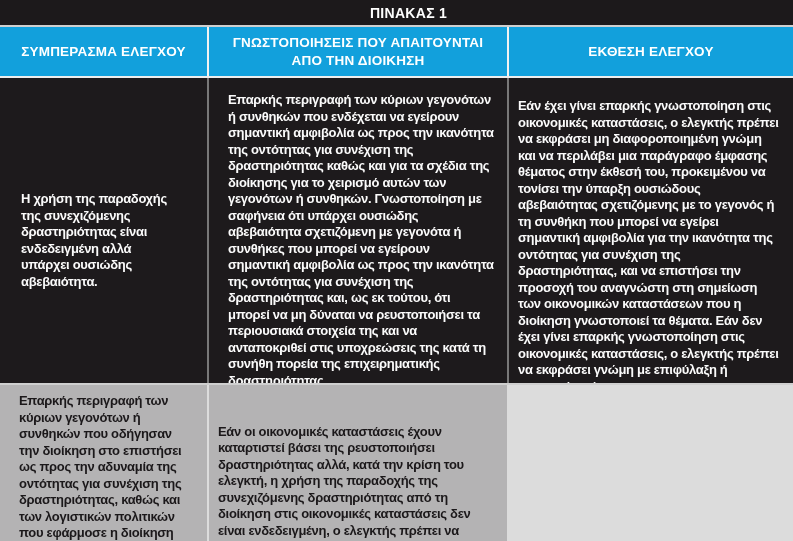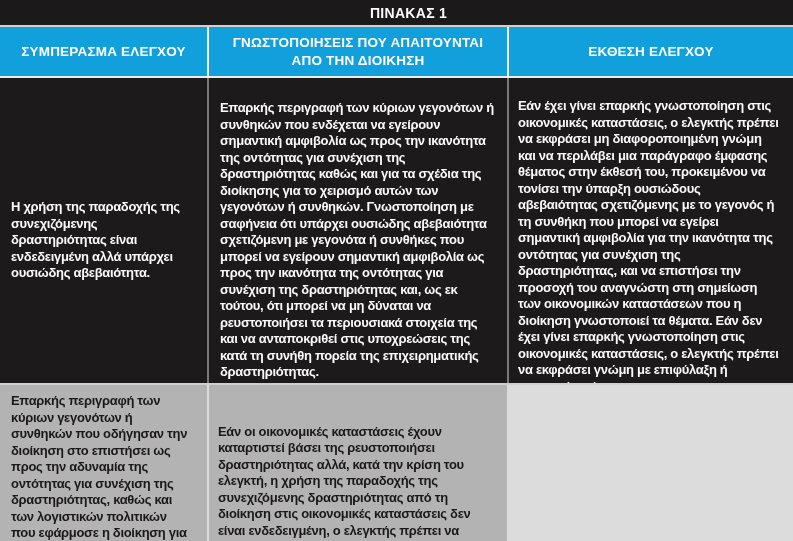--- a/index.html
+++ b/index.html
@@ -88,22 +88,22 @@
     align-items: center;
     box-sizing: border-box;
   }
   .cell p {
     margin: 0;
     font-size: 13px;
     font-weight: bold;
     letter-spacing: -0.3px;
     line-height: 1.27;
   }
-  .cell.col-conclusion  { padding: 8px 26px 8px 11px; }
-  .cell.col-disclosures { padding: 8px 13px 8px 11px; }
+  .cell.col-conclusion  { padding: 8px 26px 8px 21px; }
+  .cell.col-disclosures { padding: 8px 13px 8px 19px; }
   .cell.col-report      { padding: 20px 14px 8px 9px; justify-content: center;  }
 </style>
 </head>
 <body>
 
 <div class="poster">
 
   <div class="title-bar">
     <span>ΠΙΝΑΚΑΣ 1</span>
   </div>

